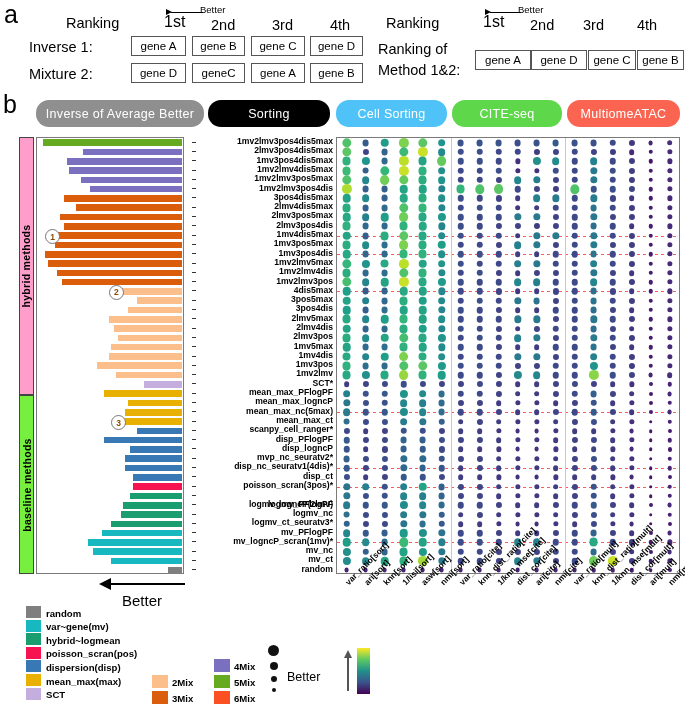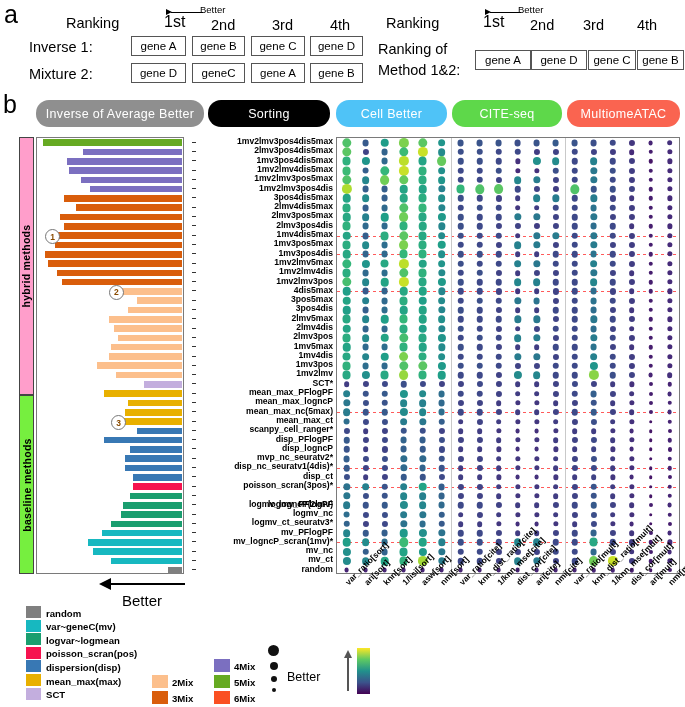--- a/index.html
+++ b/index.html
@@ -156,21 +156,21 @@
 <div class="abs pa-label" style="left:378px;top:62px;">Method 1&amp;2:</div>
 <div class="abs gene-box" style="left:475px;top:50px;width:56px;">gene A</div>
 <div class="abs gene-box" style="left:531px;top:50px;width:56px;">gene D</div>
 <div class="abs gene-box" style="left:588px;top:50px;width:48px;">gene C</div>
 <div class="abs gene-box" style="left:637px;top:50px;width:47px;">gene B</div>
 
 <div class="abs" id="panel-b-letter">b</div>
 
 <div class="pill" id="pill-ranks" style="left:36px;top:100px;width:168px;">Inverse of Average Better</div>
 <div class="pill" id="pill-method" style="left:208px;top:100px;width:122px;">Sorting</div>
-<div class="pill" id="pill-cellsort" style="left:336px;top:100px;width:111px;">Cell Better</div>
+<div class="pill" id="pill-cellsort" style="left:336px;top:100px;width:111px;">Cell Sorting</div>
 <div class="pill" id="pill-cite" style="left:452px;top:100px;width:110px;">CITE-seq</div>
 <div class="pill" id="pill-atac" style="left:567px;top:100px;width:113px;">MultiomeATAC</div>
 
 <div class="sidecat" id="cat-hybrid" style="left:19px;top:137px;height:258px;">
     <span>hybrid methods</span>
   </div>
 <div class="sidecat" id="cat-baseline" style="left:19px;top:395px;height:179px;">
     <span>baseline methods</span>
   </div>
 
@@ -1201,23 +1201,23 @@
   </div>
 
 <div class="arrow-line" style="left:110px;top:583px;width:75px;height:2px;"></div>
 <div class="arrow-head" style="left:99px;top:578px;border-top-width:6px;border-bottom-width:6px;border-right-width:12px;"></div>
 <div id="better-big" style="left:122px;top:592px;">Better</div>
 
 <div id="legend-methods" class="abs" style="left:26px;top:606px;">
     <div class="lg-sw" style="left: 0px; top: 0px; background: rgb(127, 127, 127);"></div>
     <div class="lg-tx" style="left: 20px; top: 1.5px;">random</div>
     <div class="lg-sw" style="left: 0px; top: 13.6px; background: rgb(23, 184, 192);"></div>
-    <div class="lg-tx" style="left: 20px; top: 15.1px;">var~geneC(mv)</div>
+    <div class="lg-tx" style="left: 20px; top: 15.1px;">var~gene(mv)</div>
     <div class="lg-sw" style="left: 0px; top: 27.2px; background: rgb(26, 158, 111);"></div>
-    <div class="lg-tx" style="left: 20px; top: 28.7px;">logvar~logmean</div>
+    <div class="lg-tx" style="left: 20px; top: 28.7px;">hybrid~logmean</div>
     <div class="lg-sw" style="left: 0px; top: 40.8px; background: rgb(246, 19, 79);"></div>
     <div class="lg-tx" style="left: 20px; top: 42.3px;">poisson_scran(pos)</div>
     <div class="lg-sw" style="left: 0px; top: 54.4px; background: rgb(56, 120, 180);"></div>
     <div class="lg-tx" style="left: 20px; top: 55.9px;">dispersion(disp)</div>
     <div class="lg-sw" style="left: 0px; top: 68px; background: rgb(232, 176, 0);"></div>
     <div class="lg-tx" style="left: 20px; top: 69.5px;">mean_max(max)</div>
     <div class="lg-sw" style="left: 0px; top: 81.6px; background: rgb(195, 174, 222);"></div>
     <div class="lg-tx" style="left: 20px; top: 83.1px; text-align: right;">SCT</div>
   </div>
 

